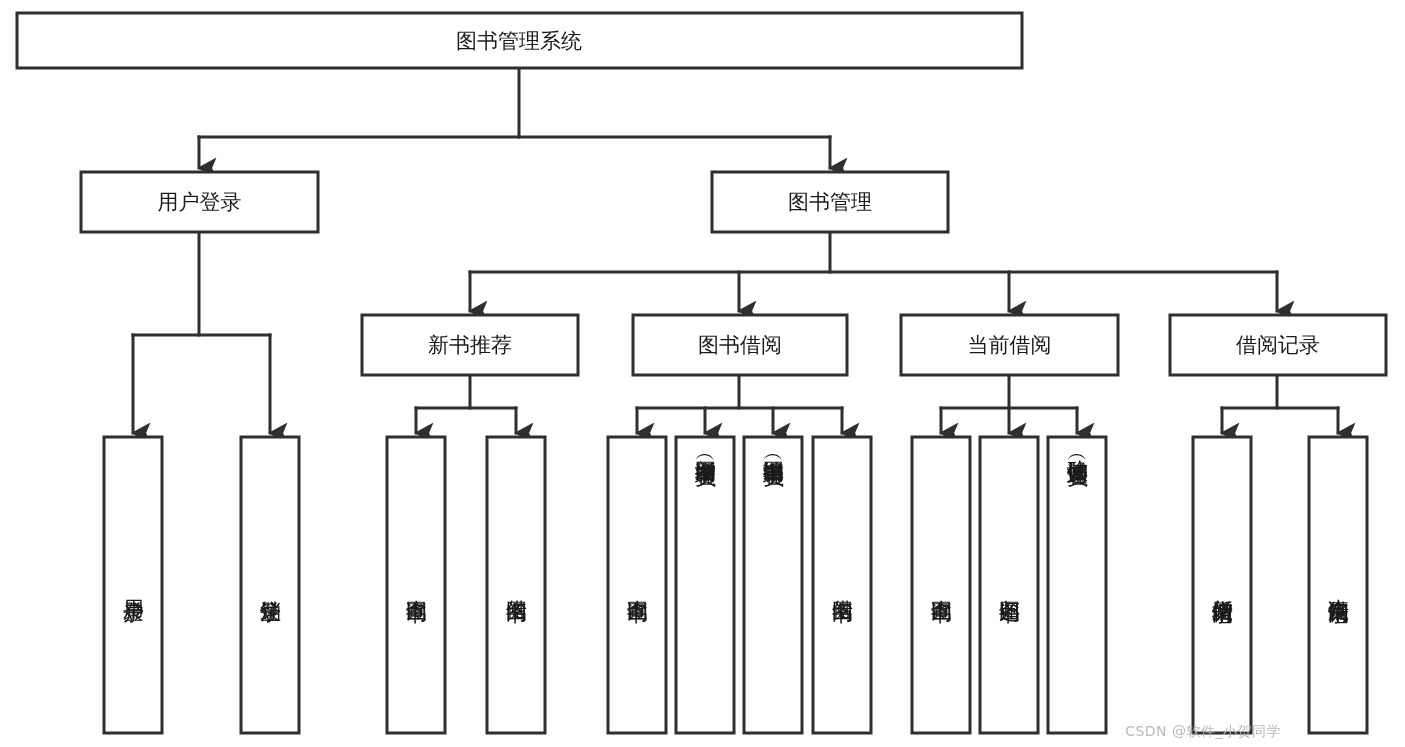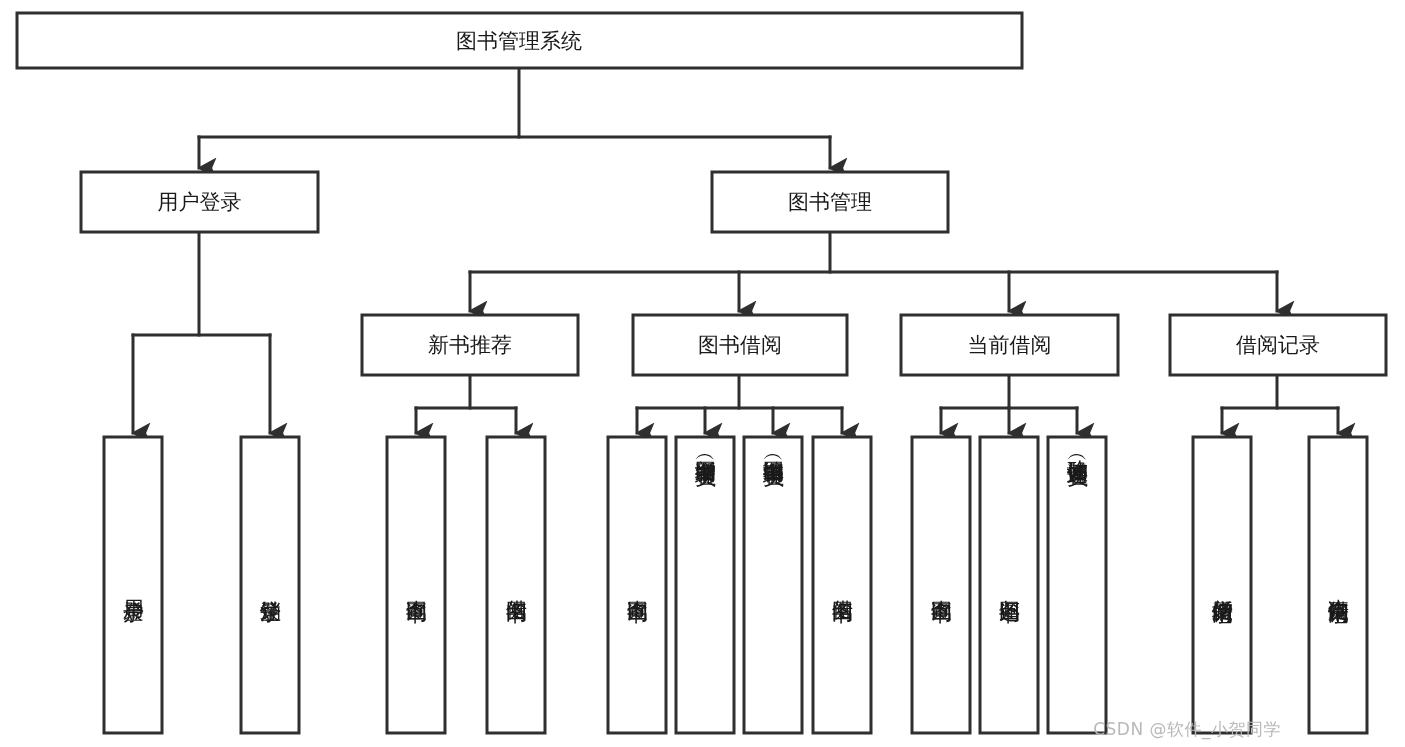--- a/index.html
+++ b/index.html
@@ -61,21 +61,21 @@
     color: #1a1a1a;
     letter-spacing: 1px;
     white-space: nowrap;
     text-align: center;
   }
   .watermark {
     position: absolute;
     right: 8px;
     bottom: 6px;
     font-family: "DejaVu Sans", "Liberation Sans", sans-serif;
-    font-size: 17px;
+    font-size: 14px;
     color: #b9b9b9;
     white-space: nowrap;
     letter-spacing: 0.5px;
   }
 </style>
 </head>
 <body>
 
 <div id="diagram-root">
 

